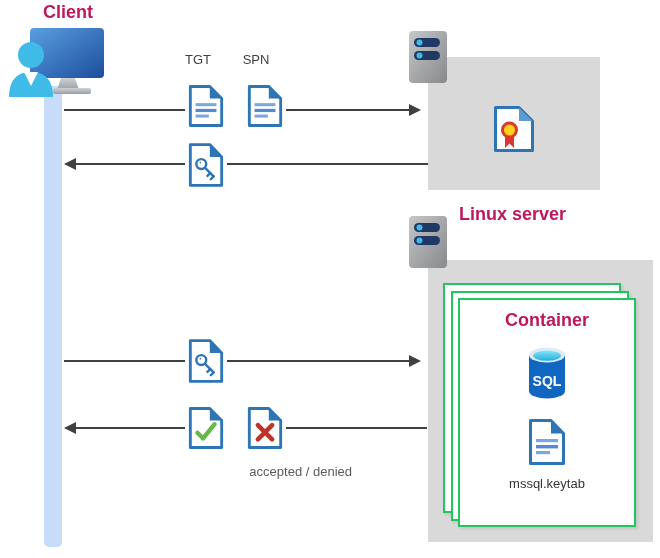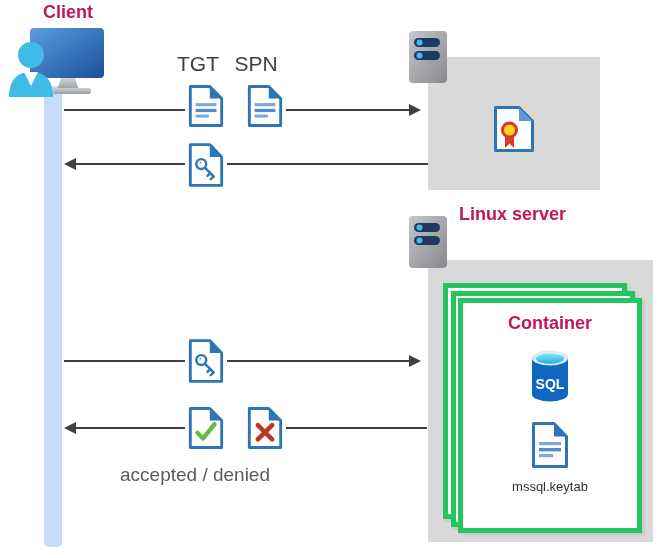--- a/index.html
+++ b/index.html
@@ -2,26 +2,26 @@
 <html><head>
 <meta charset="utf-8">
 <style>
   html,body{margin:0;padding:0;background:#fff;}
   #stage{
     position:relative;width:660px;height:558px;background:#ffffff;overflow:hidden;
     font-family:"Liberation Sans", sans-serif;
   }
   .abs{position:absolute;}
   .title{font-weight:bold;color:#be185d;font-size:18px;line-height:21px;}
-  .small-label{font-size:21px;color:#3f3f3f;text-align:center;}
-  .result-label{font-size:19px;color:#5b5b5b;text-align:left;}
+  .small-label{font-size:13px;color:#3f3f3f;text-align:center;}
+  .result-label{font-size:13px;color:#5b5b5b;text-align:right;}
   .keytab-label{font-size:13px;color:#333;text-align:center;}
   .graybox{background:#d9d9d9;}
   .lifeline{background:#c6dcf8;border-radius:0 0 5px 5px;}
-  .page{background:#fff;border:5px solid #22c55e;box-shadow:2px 2px 3px rgba(0,0,0,0.10);}
+  .page{background:#fff;border:2px solid #22c55e;box-shadow:2px 2px 3px rgba(0,0,0,0.10);}
   .aline{height:2px;background:#404040;}
   .ahead-r{width:0;height:0;border-top:6px solid transparent;border-bottom:6px solid transparent;border-left:12px solid #404040;}
   .ahead-l{width:0;height:0;border-top:6px solid transparent;border-bottom:6px solid transparent;border-right:12px solid #404040;}
   .centered{left:0;right:0;margin:auto;text-align:center;}
 </style>
 </head>
 <body>
 
 <div id="stage">
 

